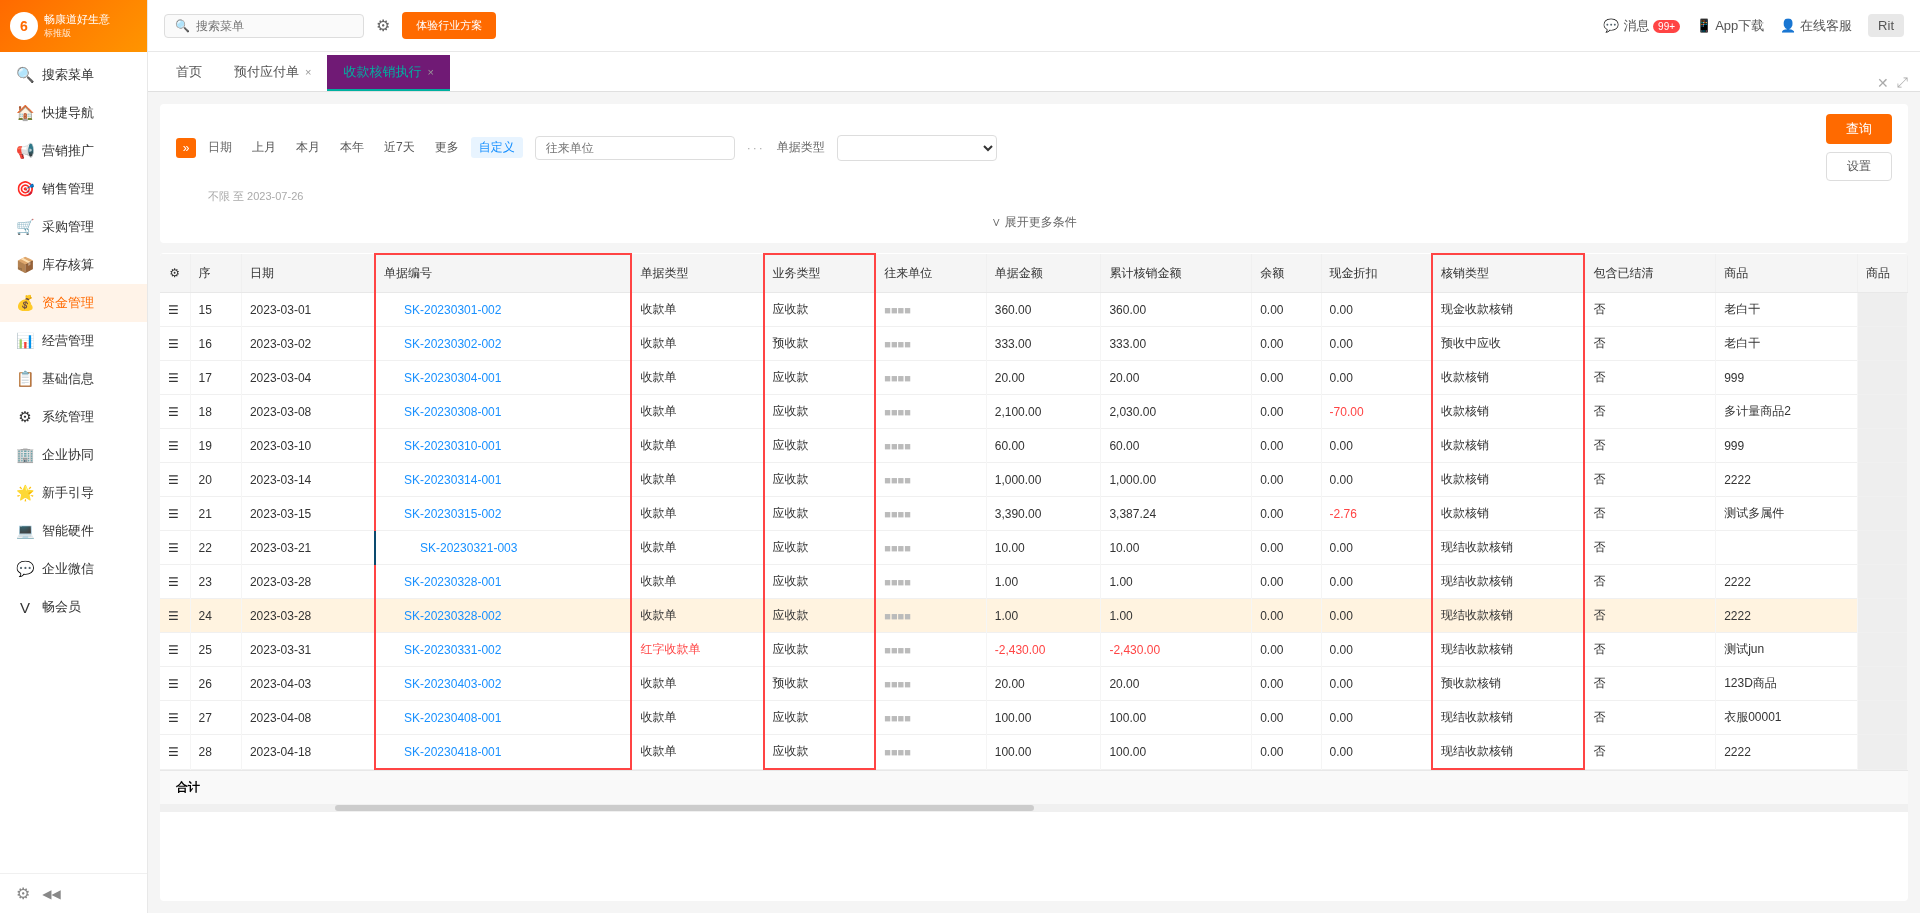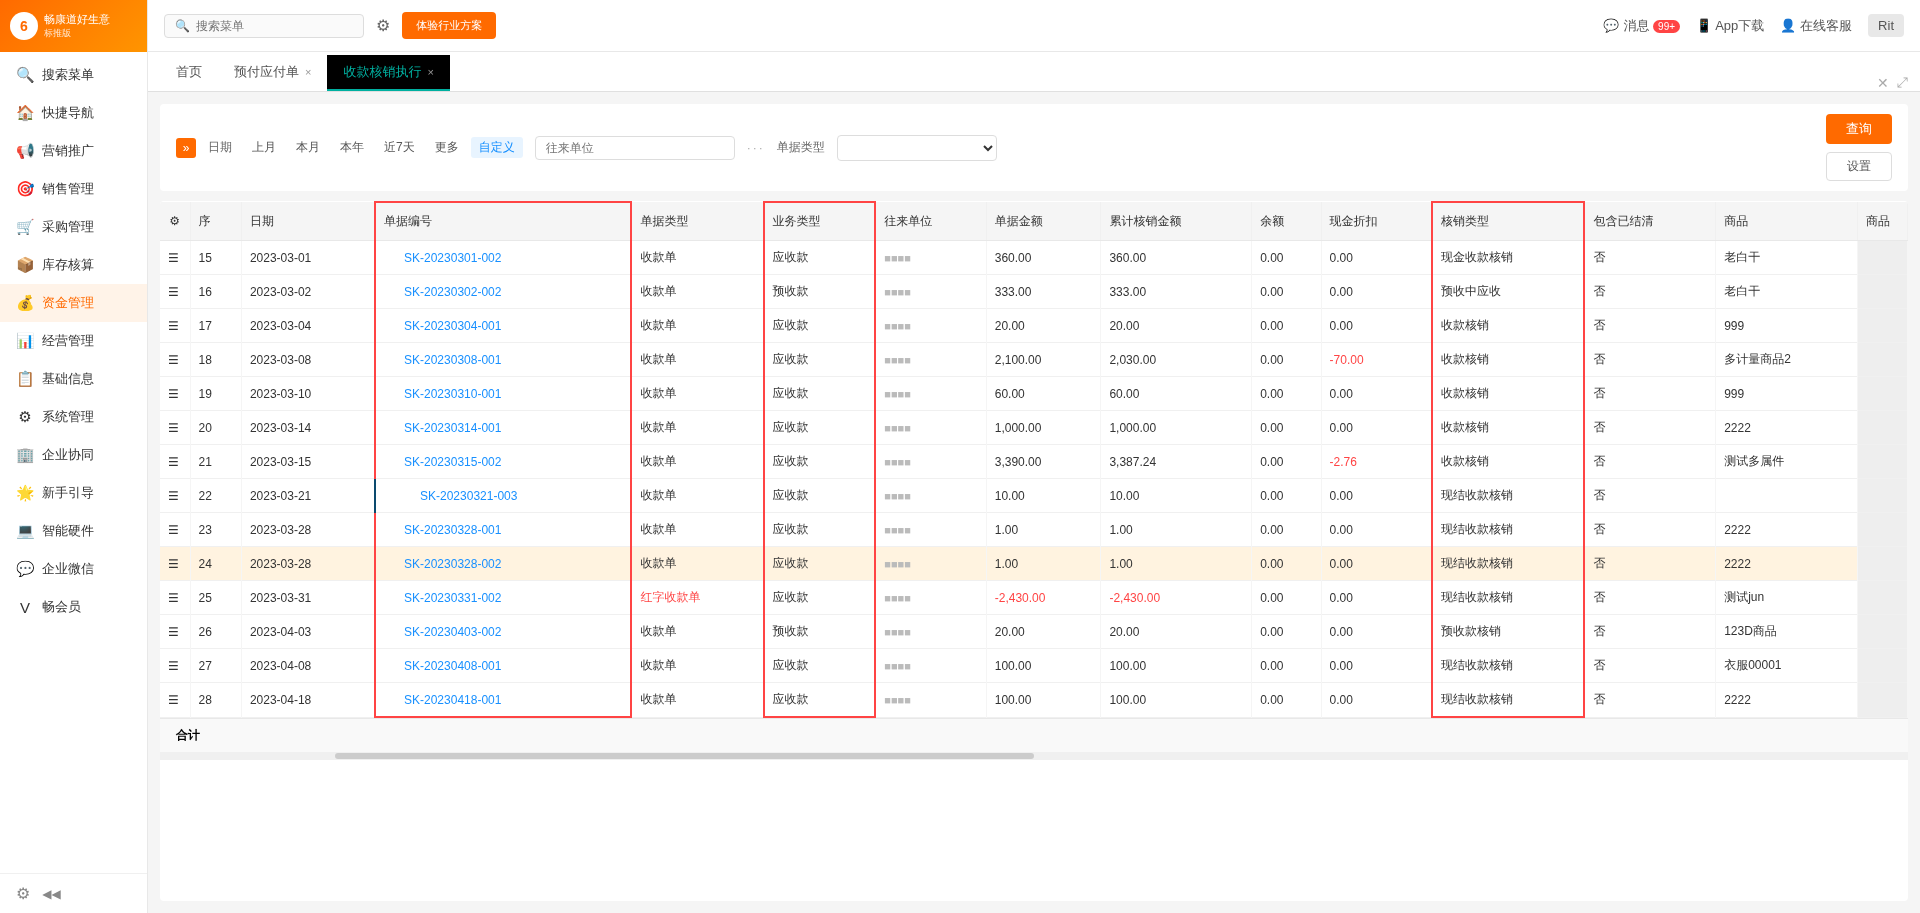--- a/index.html
+++ b/index.html
@@ -102,21 +102,21 @@
       padding: 8px 16px;
       cursor: pointer;
       color: #555;
       font-size: 13px;
       border-bottom: 2px solid transparent;
       display: flex; align-items: center; gap: 6px;
     }
     .tab.active {
       color: #00b0a0;
       border-bottom: 2px solid #00b0a0;
-      background: #000000;
+      background: #701a75;
     }
     .tab .tab-close { color: #999; font-size: 11px; }
 
     
     .content {
       flex: 1;
       overflow: hidden;
       display: flex;
       flex-direction: column;
       background: #f5f5f5;
@@ -366,20 +366,25 @@
         <span class="filter-dots">···</span>
         <span class="filter-label">单据类型</span>
         <select class="filter-select">
           <option></option>
         </select>
         <div style="margin-left:auto;display:flex;gap:8px;flex-direction:column;">
           <button class="btn-query">查询</button>
           <button class="btn-settings">设置</button>
         </div>
       </div>
+      <div class="filter-row">
+        <div style="width:20px;"></div>
+        <span class="filter-date-range">不限 至 2023-07-26</span>
+      </div>
+      <div class="filter-expand-more">∨ 展开更多条件</div>
     </div>
 
     <div class="table-container">
       <div class="table-scroll">
         <table>
           <thead>
             <tr>
               <th class="col-settings">⚙</th>
               <th>序</th>
               <th>日期</th>

